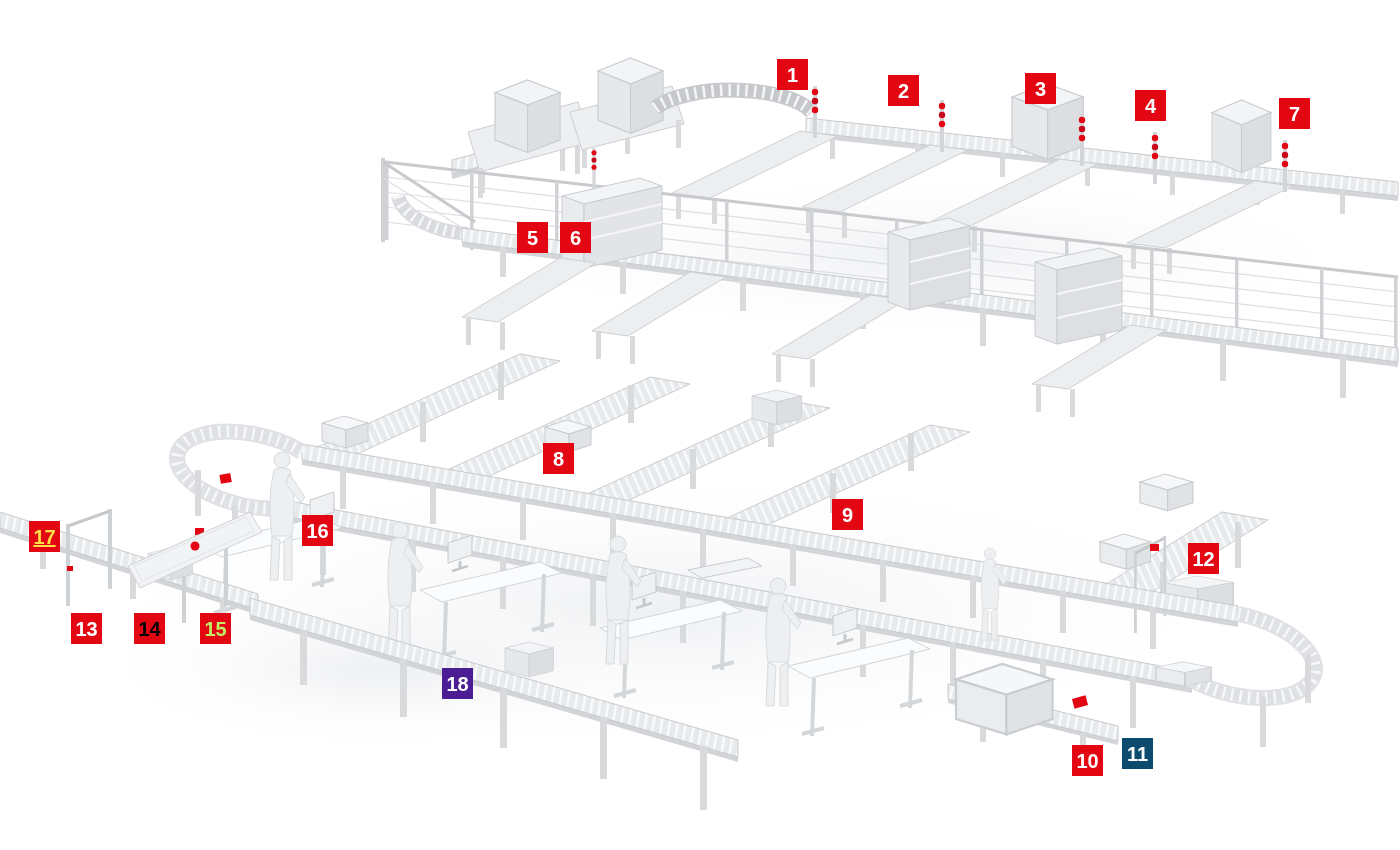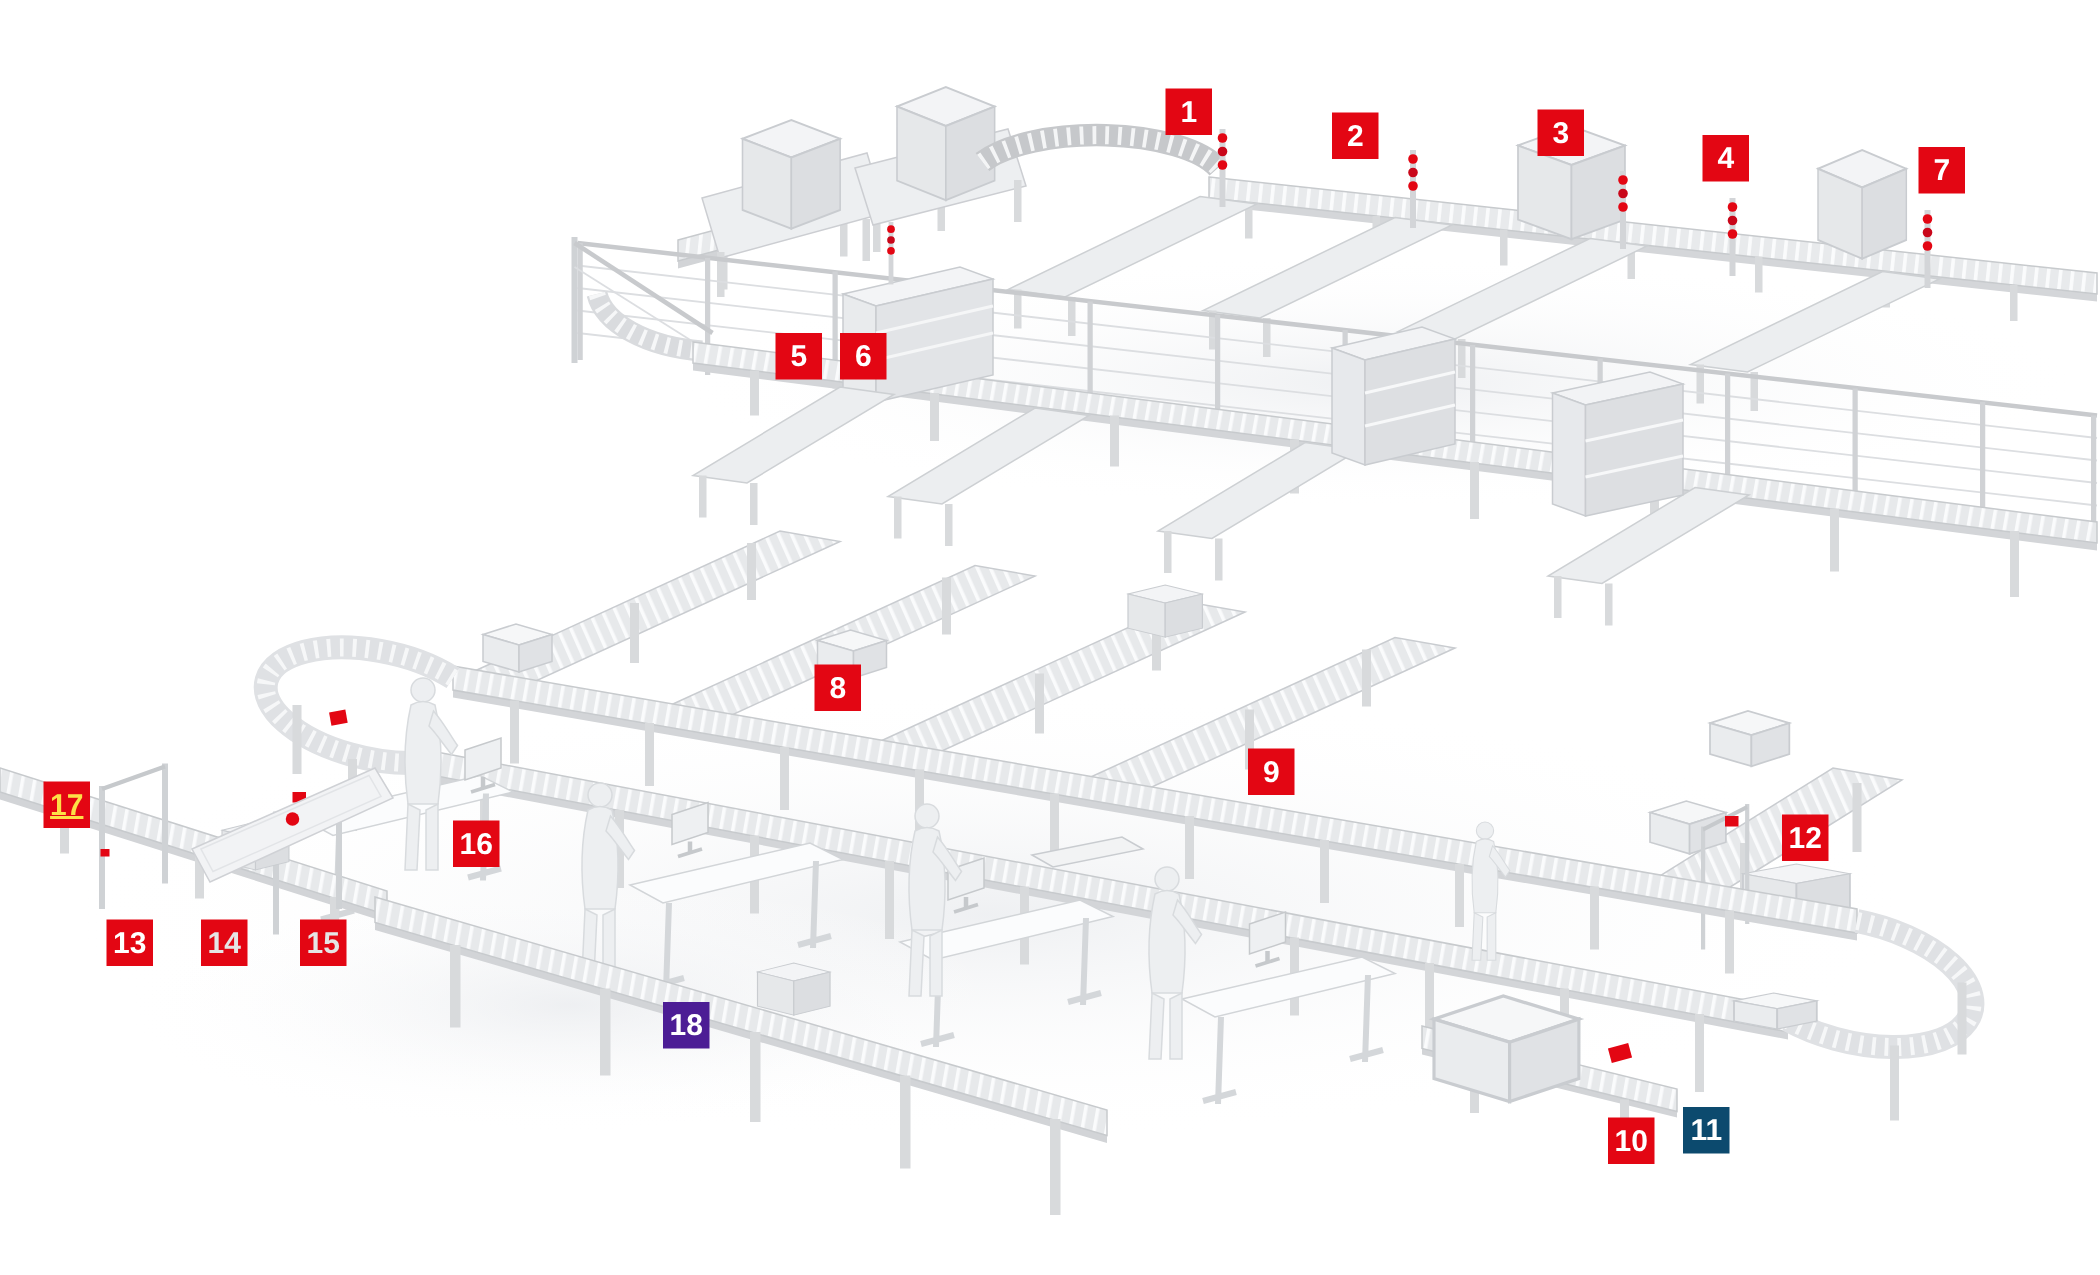--- a/index.html
+++ b/index.html
@@ -385,19 +385,19 @@
       <div class="hotspot" style="left: 1135px; top: 90px; background: rgb(227, 6, 19); color: rgb(255, 255, 255);">4</div>
       <div class="hotspot" style="left: 517px; top: 222px; background: rgb(227, 6, 19); color: rgb(255, 255, 255);">5</div>
       <div class="hotspot" style="left: 560px; top: 222px; background: rgb(227, 6, 19); color: rgb(255, 255, 255);">6</div>
       <div class="hotspot" style="left: 1279px; top: 98px; background: rgb(227, 6, 19); color: rgb(255, 255, 255);">7</div>
       <div class="hotspot" style="left: 543px; top: 443px; background: rgb(227, 6, 19); color: rgb(255, 255, 255);">8</div>
       <div class="hotspot" style="left: 832px; top: 499px; background: rgb(227, 6, 19); color: rgb(255, 255, 255);">9</div>
       <div class="hotspot" style="left: 1072px; top: 721px; background: rgb(227, 6, 19); color: rgb(255, 255, 255); margin-top: 24px;">10</div>
       <div class="hotspot" style="left: 1122px; top: 738px; background: #0c4a6e; color: rgb(255, 255, 255);">11</div>
       <div class="hotspot" style="left: 1188px; top: 543px; background: rgb(227, 6, 19); color: rgb(255, 255, 255);">12</div>
       <div class="hotspot" style="left: 71px; top: 613px; background: rgb(227, 6, 19); color: rgb(255, 255, 255);">13</div>
-      <div class="hotspot" style="left: 134px; top: 613px; background: rgb(227, 6, 19); color: #e5e5e5;">14</div>
-      <div class="hotspot" style="left: 200px; top: 613px; background: rgb(227, 6, 19); color: #e5e5e5;">15</div>
-      <div class="hotspot" style="left: 302px; top: 515px; background: rgb(227, 6, 19); color: rgb(255, 255, 255); margin-top: 32px;">16</div>
+      <div class="hotspot" style="left: 134px; top: 613px; background: rgb(227, 6, 19); color: #000000;">14</div>
+      <div class="hotspot" style="left: 200px; top: 613px; background: rgb(227, 6, 19); color: #bef264;">15</div>
+      <div class="hotspot" style="left: 302px; top: 515px; background: rgb(227, 6, 19); color: rgb(255, 255, 255);">16</div>
       <div class="hotspot" style="left: 29px; top: 521px; background: rgb(227, 6, 19); color: #fde047; text-decoration: underline;">17</div>
       <div class="hotspot" style="left: 442px; top: 668px; background: #4c1d95; color: rgb(255, 255, 255);">18</div>
     </div>
 </div>
 
 </body></html>

